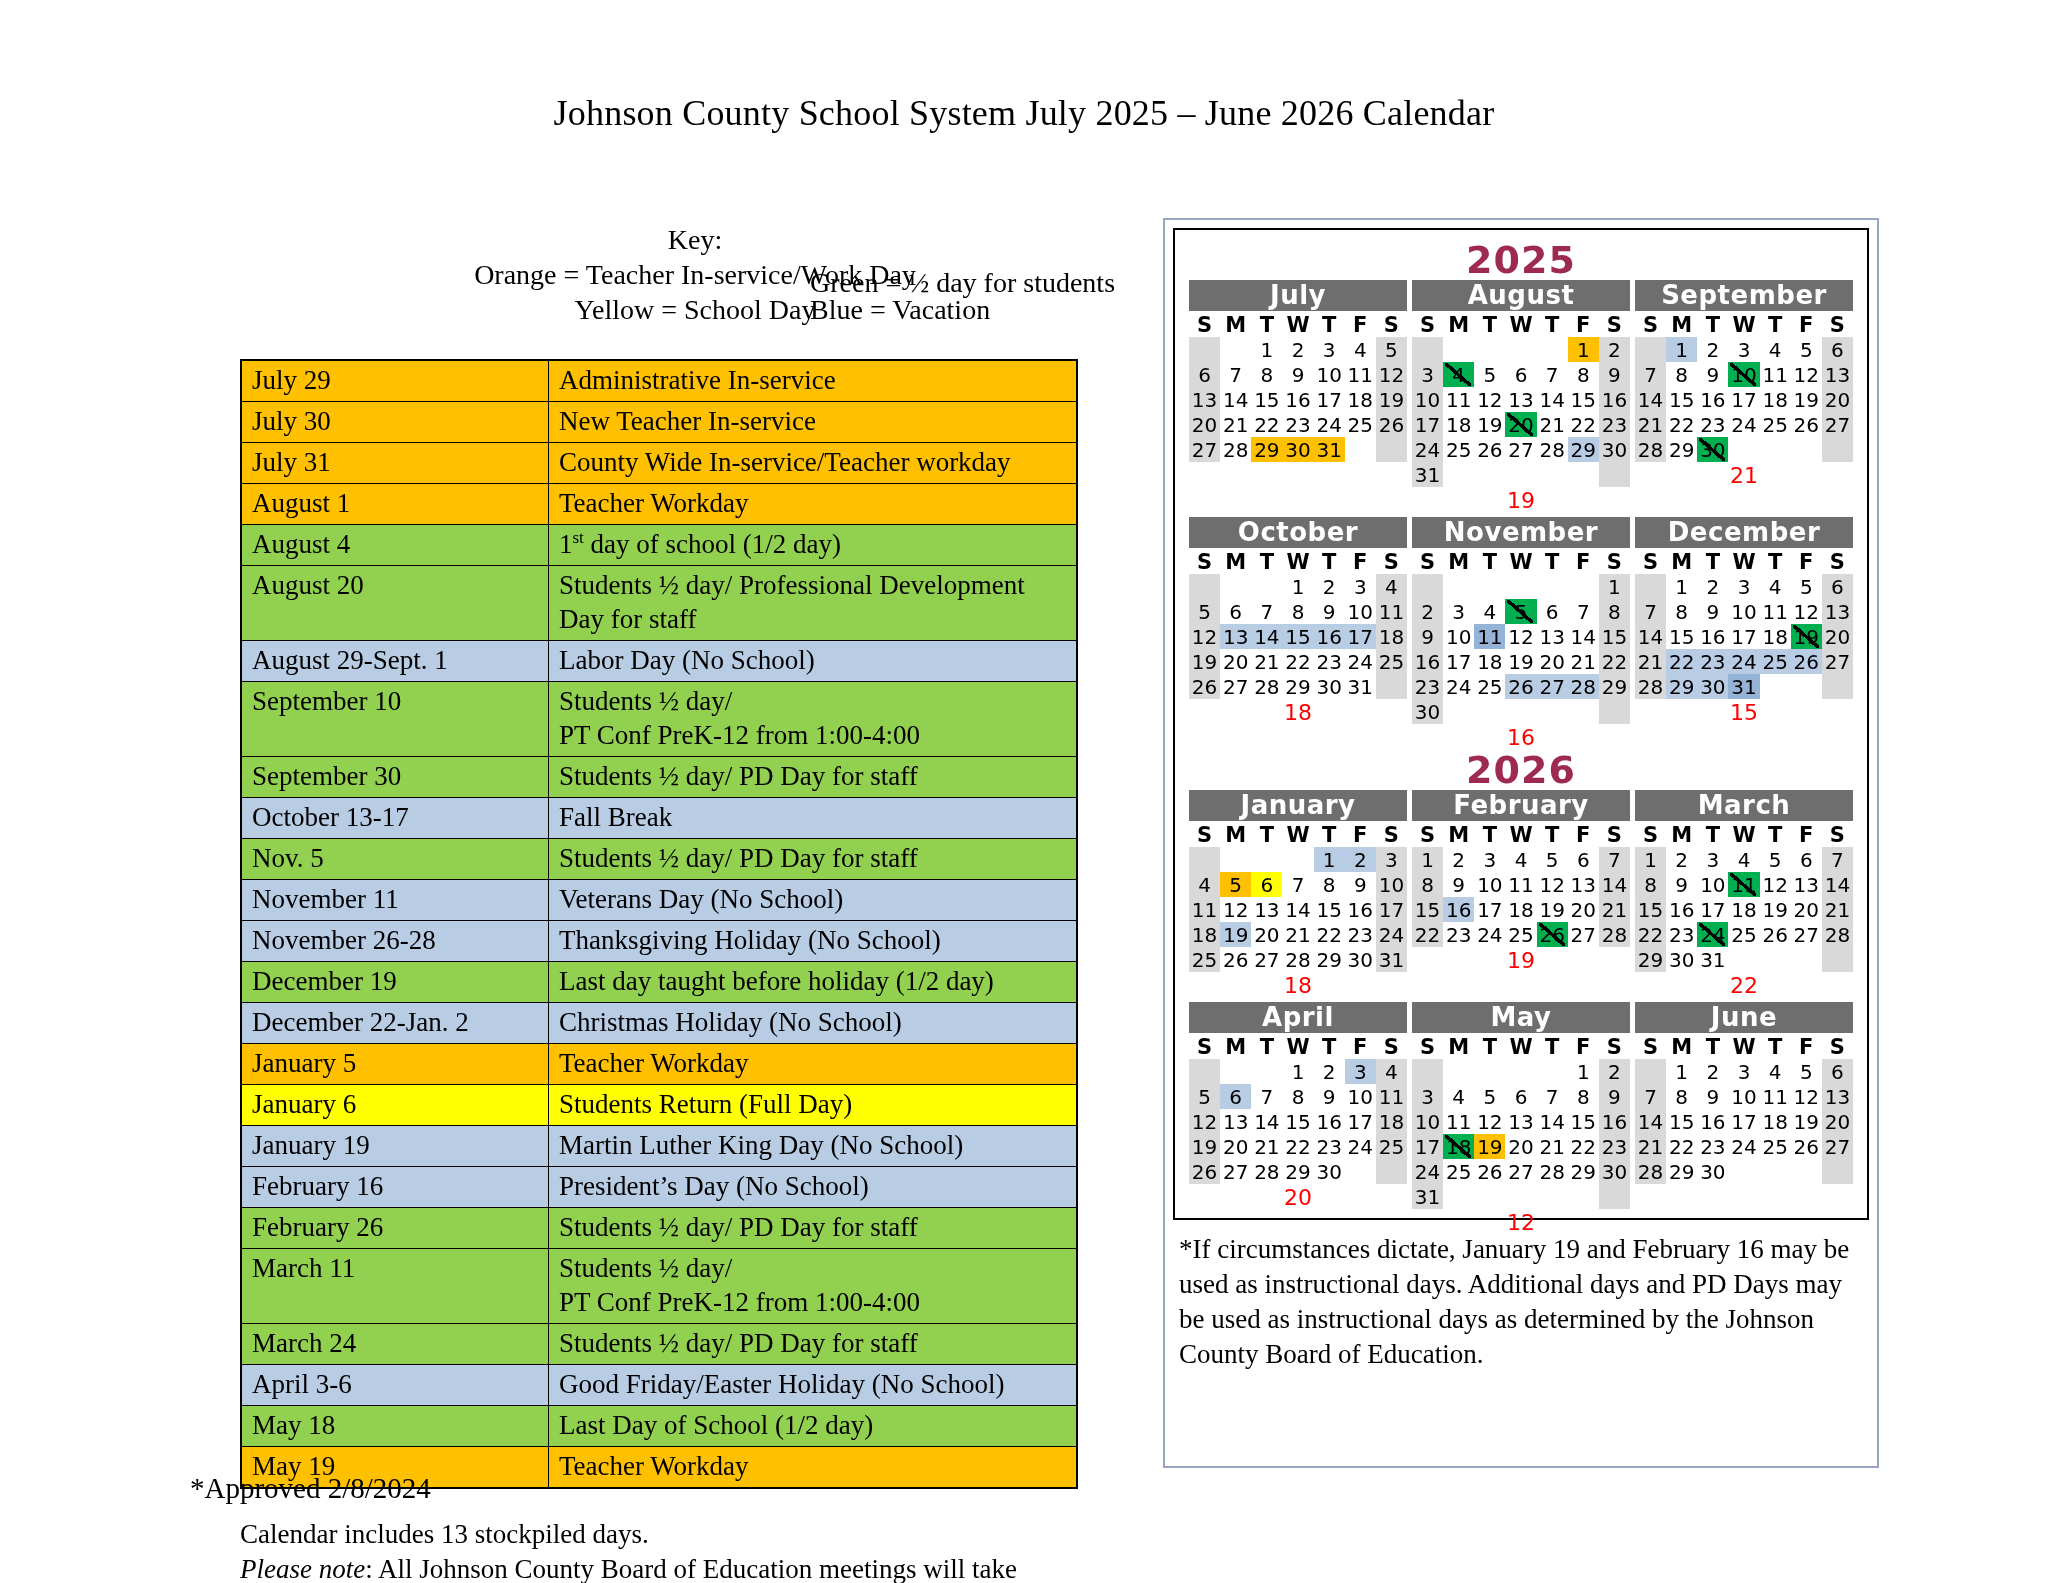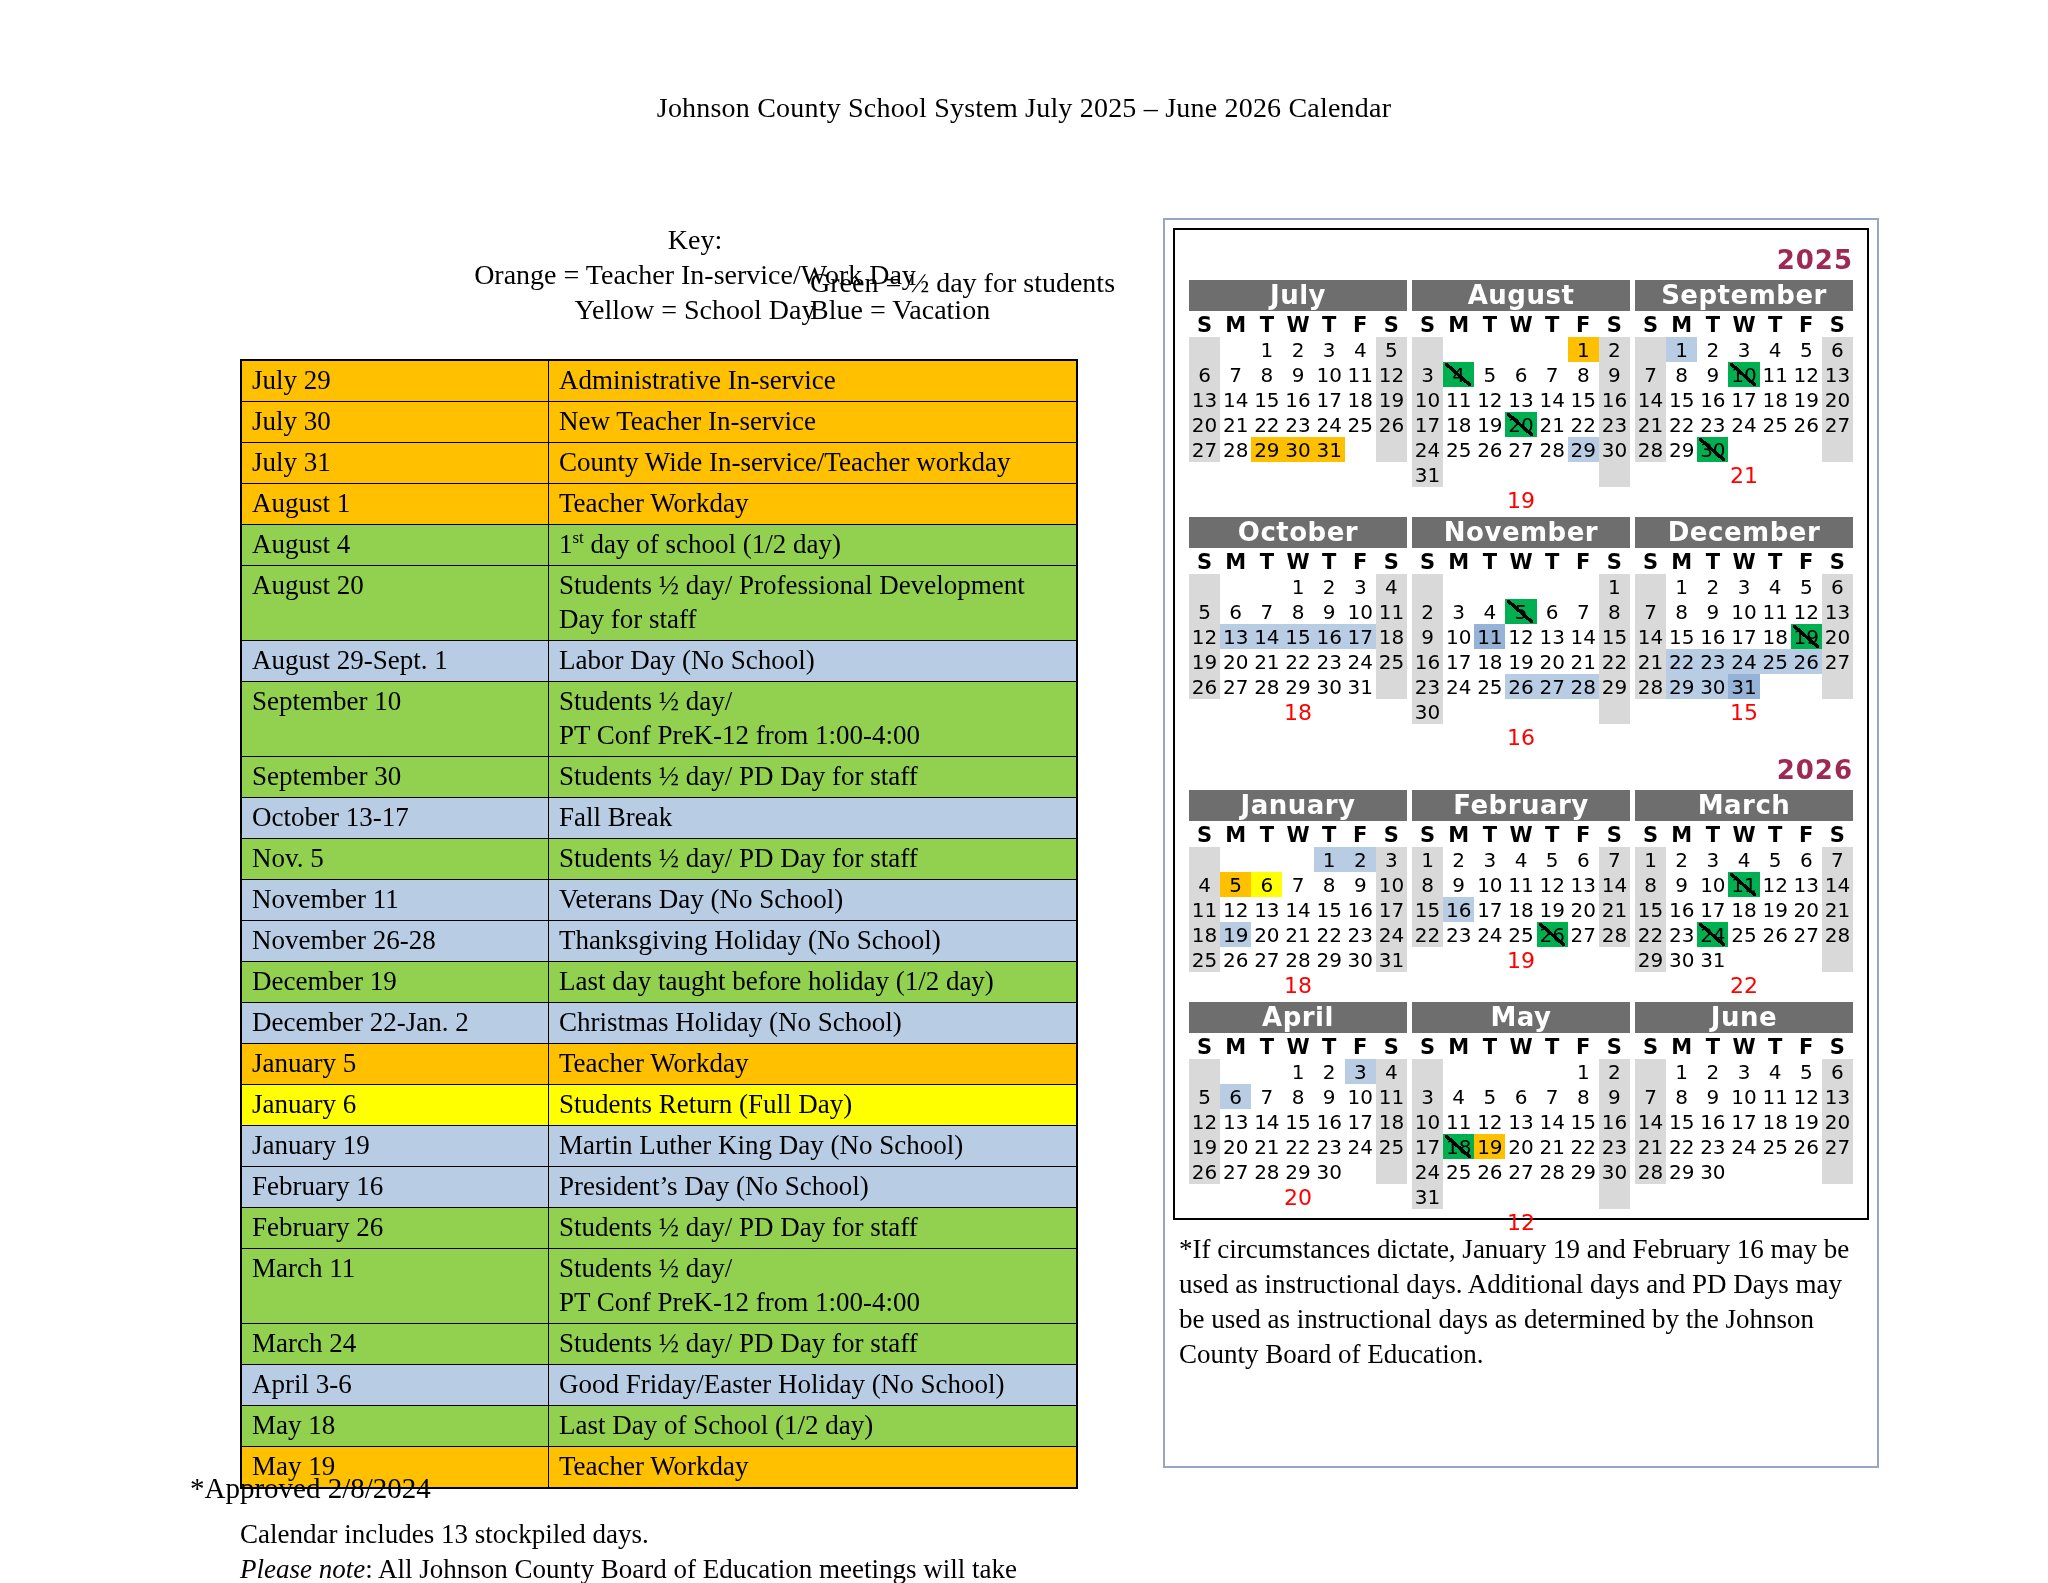--- a/index.html
+++ b/index.html
@@ -8,21 +8,21 @@
     background:#ffffff;
     font-family:"Liberation Serif", serif;
     color:#000;
     position:relative;
     overflow:hidden;
   }
   
   .doc-title{
     position:absolute;top:92px;left:0;width:2048px;
     text-align:center;
-    font-size:28px;
+    font-size:36px;
     letter-spacing:.2px;
   }
   
   .left-col{
     position:absolute;left:240px;top:222px;width:910px;
   }
   .key-block{font-size:28px;line-height:35px;position:relative;}
   .key-line{display:block;white-space:nowrap;text-align:center;}
   .key-right{position:absolute;left:570px;}
   .key-r1{top:43px;}
@@ -70,25 +70,25 @@
     padding:8px;
   }
   .cal-inner{
     border:2px solid #000;
     width:100%;height:992px;
     box-sizing:border-box;
     padding:12px 14px 8px 14px;
     position:relative;
   }
   .year-label{
-    text-align:right;
+    text-align:center;
     color:#9e2a54;
     font-family:"DejaVu Sans", sans-serif;
     font-weight:bold;
-    font-size:26px;
+    font-size:38px;
     line-height:36px;
     letter-spacing:1px;
   }
   .months-row{display:flex;justify-content:space-between;margin-top:2px;}
   .month{width:218px;}
   .m-head{
     background:#6e6e6e;color:#fff;
     font-family:"DejaVu Sans", sans-serif;
     font-weight:bold;
     font-size:26px;line-height:31px;

